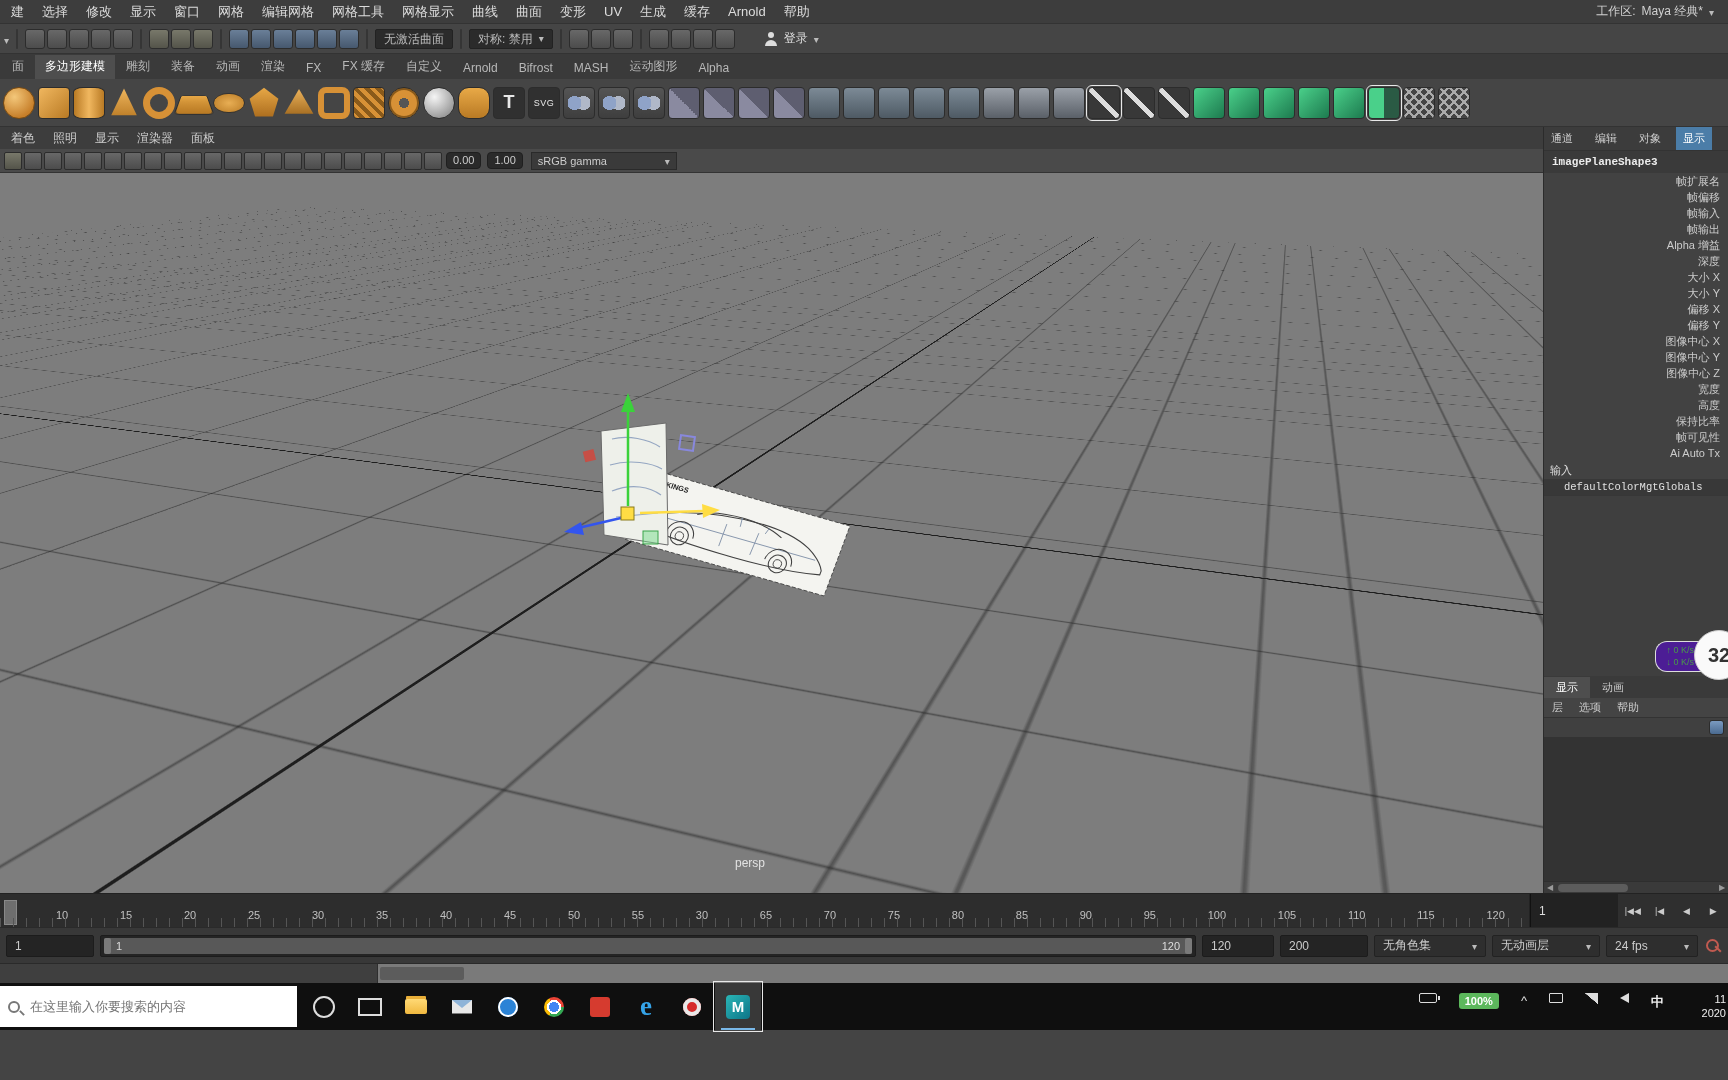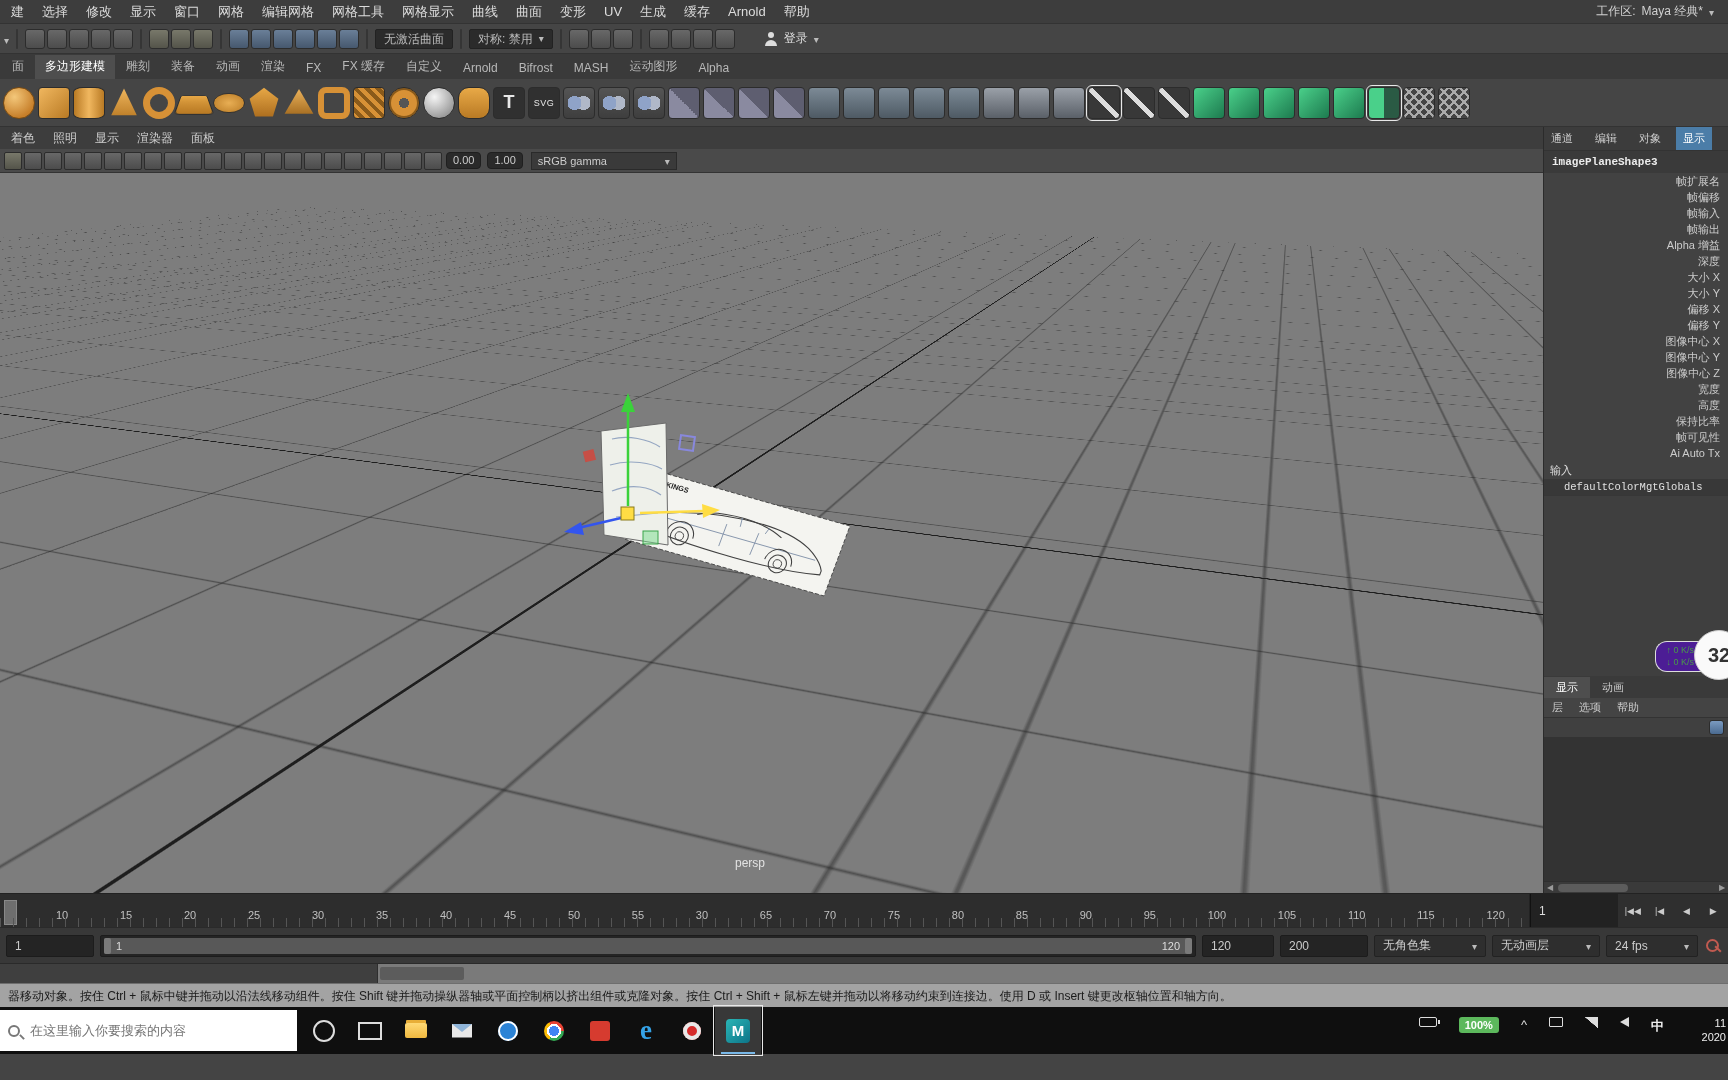--- a/index.html
+++ b/index.html
@@ -550,21 +550,20 @@
     </div>
     <span class="key-icon"></span>
   </div>
 
   <div class="cmd-strip">
     <div class="cmd-input"></div>
     <div class="cmd-thumb"></div>
     <div class="cmd-rest"></div>
   </div>
 
-  <div class="help-line">器移动对象。按住 Ctrl + 鼠标中键并拖动以沿法线移动组件。按住 Shift 键并拖动操纵器轴或平面控制柄以挤出组件或克隆对象。按住 Ctrl + Shift + 鼠标左键并拖动以将移动约束到连接边。使用 D 或 Insert 键更改枢轴位置和轴方向。</div>
 
   <div class="taskbar">
     <div class="tb-search">
       <span class="mag"></span>
       <input type="text" placeholder="在这里输入你要搜索的内容" style="">
     </div>
     <div class="taskbar-apps">
         <span class="icon cortana"></span>
         <span class="icon task-view"></span>
         <span class="icon file-explorer"></span>

